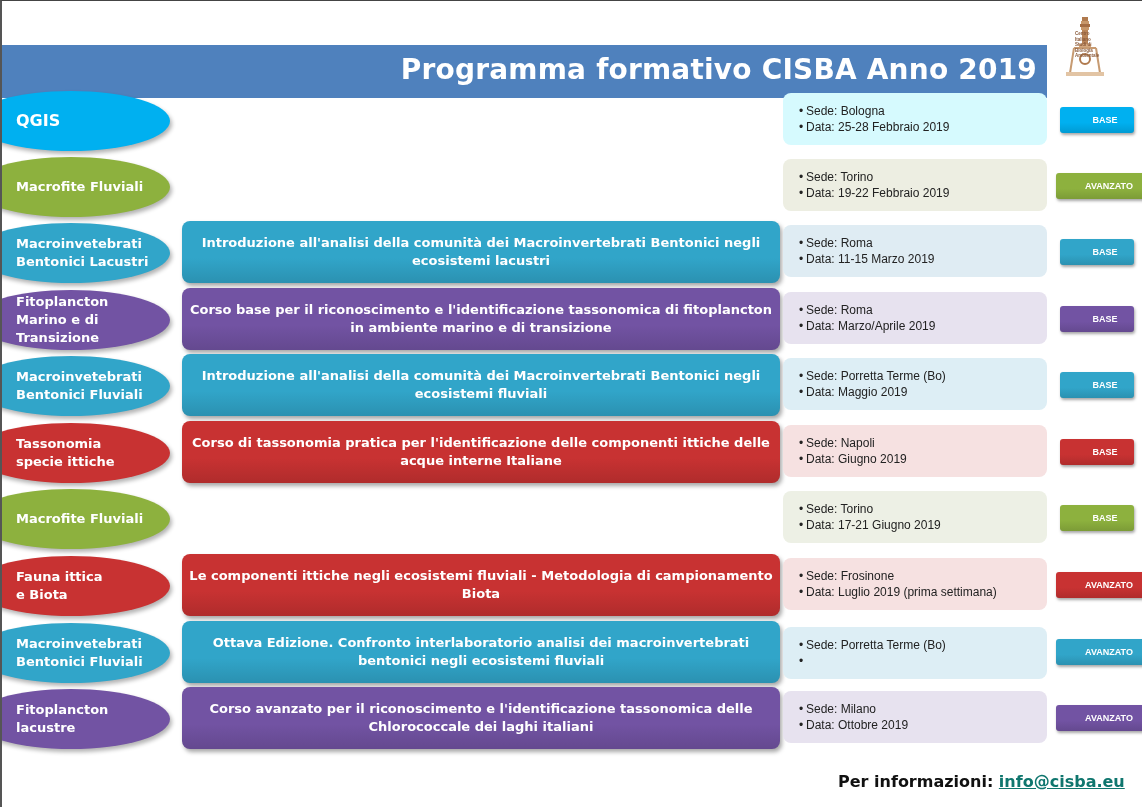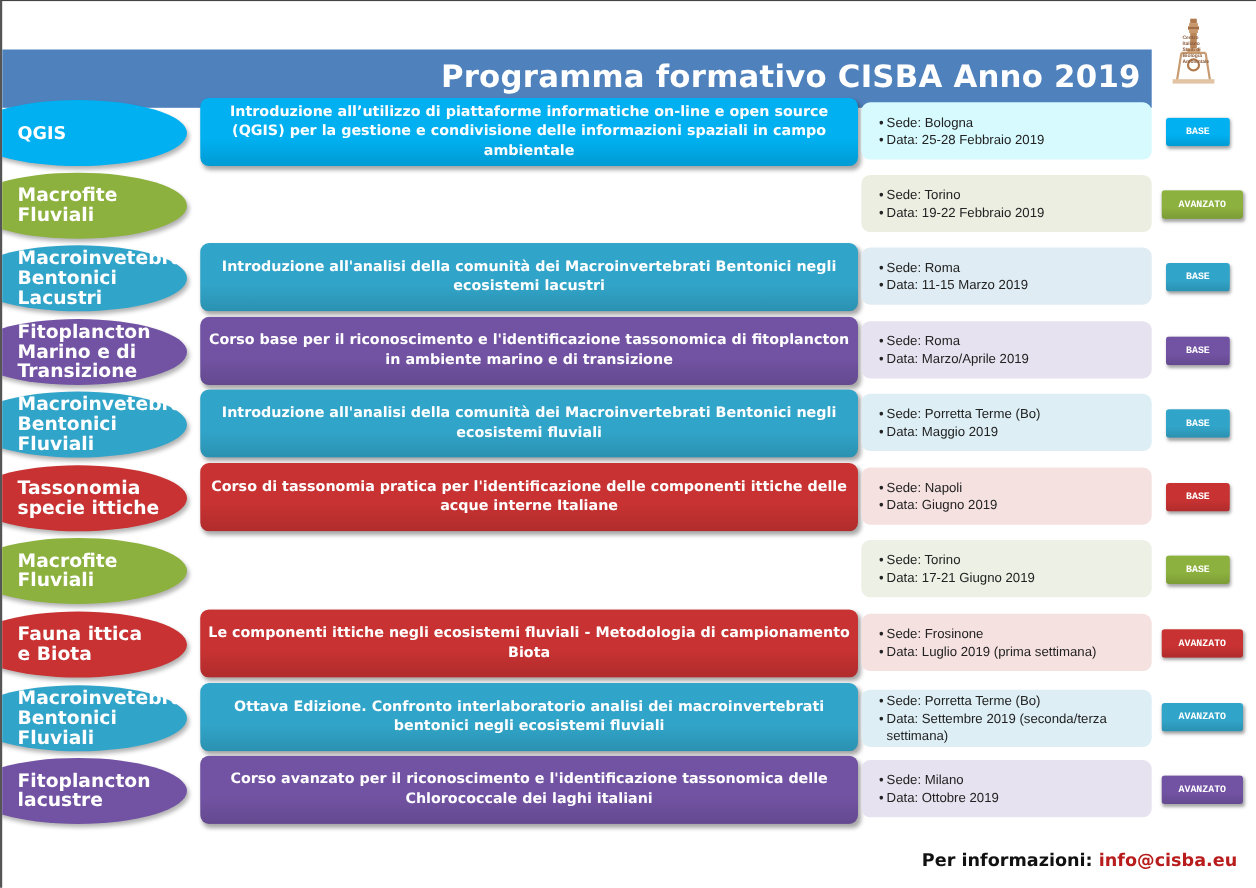--- a/index.html
+++ b/index.html
@@ -30,21 +30,21 @@
     }
     .row { position: absolute; left: 0; width: 1142px; height: 64px; }
     .pill {
       position: absolute; left: -30px; top: 2px; width: 198px; height: 60px;
       border-radius: 50%;
       box-shadow: 2px 3px 4px rgba(0,0,0,0.3);
     }
     .pill-label {
       position: absolute; left: 14px; top: 0; width: 150px; height: 64px;
       display: flex; align-items: center;
-      color: #fff; font-weight: bold; font-size: 17px; line-height: 18px;
+      color: #fff; font-weight: bold; font-size: 13px; line-height: 18px;
       font-family: "DejaVu Sans", sans-serif;
       white-space: pre-line;
     }
     .pill-label.big { font-size: 16px; }
     .course {
       position: absolute; left: 180px; top: 0; width: 598px; height: 62px;
       border-radius: 8px;
       box-shadow: 2px 3px 4px rgba(0,0,0,0.35);
       display: flex; align-items: center; justify-content: center; text-align: center;
       color: #fff; font-weight: bold; font-size: 13px; line-height: 18px;
@@ -58,29 +58,30 @@
       padding-left: 16px; box-sizing: border-box;
       font-size: 12px; line-height: 16px; color: #222;
     }
     .info-line { display: flex; }
     .info-line .bullet { width: 7px; flex: none; }
     .badge {
       position: absolute; top: 18px; height: 26px; border-radius: 3px;
       color: #fff; font-size: 9px; font-weight: bold;
       display: flex; align-items: center; justify-content: center;
       box-shadow: 1px 2px 3px rgba(0,0,0,0.35);
-      font-family: Liberation Mono, monospace;
+      font-family: Liberation Sans, sans-serif;
+      padding-left: 16px;
     }
     .badge.base { left: 1058px; width: 58px; }
     .badge.avz { left: 1054px; width: 74px; }
     .footer {
       position: absolute; left: 836px; top: 771px; font-size: 16px; font-weight: bold; color: #111;
       font-family: "DejaVu Sans", sans-serif;
     }
-    .footer a { color: #b91c1c; }
+    .footer a { color: #0f766e; text-decoration: underline; }
   </style>
 </head>
 <body>
 
 <div class="header">
   <div class="header-title">Programma formativo CISBA Anno 2019</div>
 </div>
 
 <svg class="logo" viewBox="0 0 60 62">
   <rect x="22" y="2" width="6" height="4" fill="#b07a4e"></rect>
@@ -99,21 +100,20 @@
   <div>Centro</div>
   <div>Italiano</div>
   <div>Studi di</div>
   <div>Biologia</div>
   <div>Ambientale</div>
 </div>
 
 <div class="row" style="top:88px">
   <div class="pill" style="background: rgb(0, 176, 240);"></div>
   <div class="pill-label big">QGIS</div>
-  <div class="course" style="background: linear-gradient(rgb(0, 176, 240) 0%, rgb(0, 176, 240) 60%, rgba(0, 0, 0, 0.12) 100%), rgb(0, 176, 240);">Introduzione all’utilizzo di piattaforme informatiche on-line e open source (QGIS) per la gestione e condivisione delle informazioni spaziali in campo ambientale</div>
   <div class="info" style="background: rgb(214, 250, 254);">
     <div class="info-line">
         <span class="bullet">•</span>
         <span>Sede: Bologna</span>
       </div>
     <div class="info-line">
         <span class="bullet">•</span>
         <span>Data: 25-28 Febbraio 2019</span>
       </div>
   </div>
@@ -248,21 +248,20 @@
   <div class="pill-label">Macroinvetebrati
 Bentonici Fluviali</div>
   <div class="course" style="background: linear-gradient(rgb(49, 165, 201) 0%, rgb(49, 165, 201) 60%, rgba(0, 0, 0, 0.12) 100%), rgb(49, 165, 201);">Ottava Edizione.  Confronto interlaboratorio analisi dei macroinvertebrati bentonici negli ecosistemi fluviali</div>
   <div class="info" style="top: 6px; height: 52px; background: rgb(221, 238, 245);">
     <div class="info-line">
         <span class="bullet">•</span>
         <span>Sede: Porretta Terme (Bo)</span>
       </div>
     <div class="info-line">
         <span class="bullet">•</span>
-        <span style="width:215px;">Data: Settembre 2019 (seconda/terza settimana)</span>
       </div>
   </div>
   <div class="badge avz" style="background: linear-gradient(rgb(49, 165, 201) 0%, rgb(49, 165, 201) 60%, rgba(0, 0, 0, 0.12) 100%), rgb(49, 165, 201);">AVANZATO</div>
 </div>
 
 <div class="row" style="top:686px">
   <div class="pill" style="background: rgb(114, 83, 163);"></div>
   <div class="pill-label">Fitoplancton
 lacustre</div>
   <div class="course" style="background: linear-gradient(rgb(114, 83, 163) 0%, rgb(114, 83, 163) 60%, rgba(0, 0, 0, 0.12) 100%), rgb(114, 83, 163);">Corso avanzato per il riconoscimento e l'identificazione tassonomica delle Chlorococcale dei laghi italiani</div>

